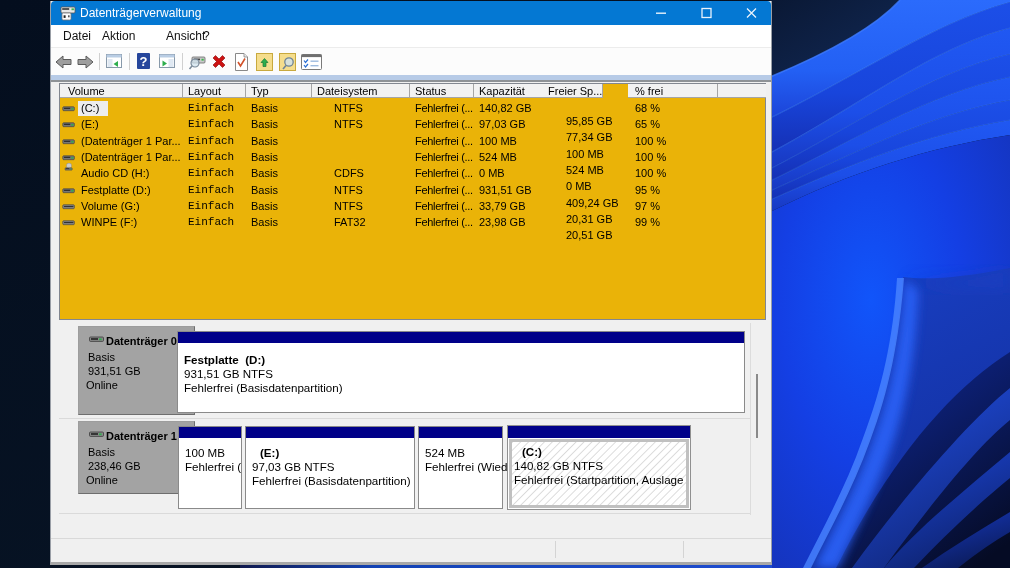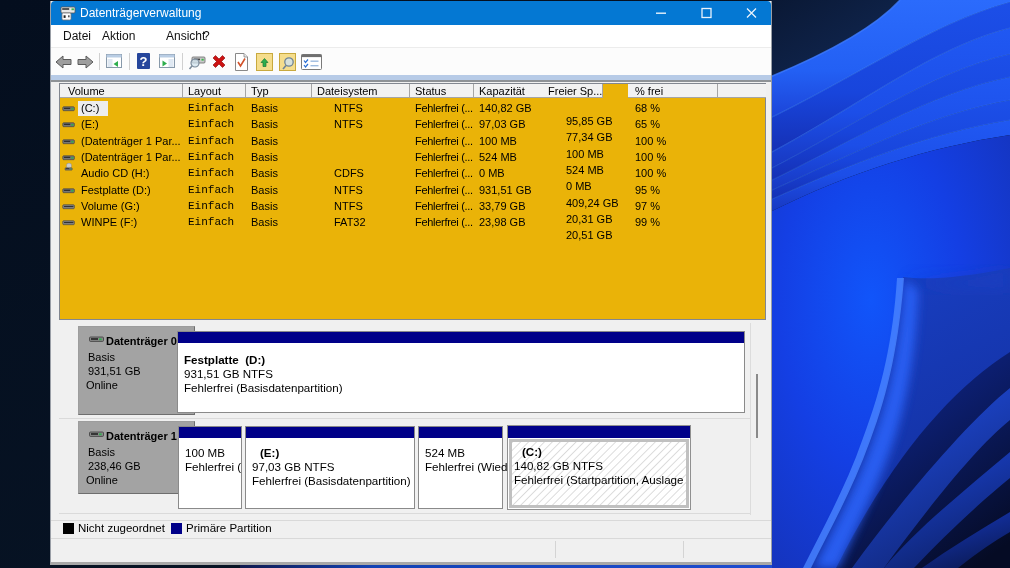--- a/index.html
+++ b/index.html
@@ -457,24 +457,18 @@
       </div>
       <div class="ptxt" style="top:19px"><b style="margin-left:8px">(C:)</b><br>140,82 GB NTFS<br>Fehlerfrei (Startpartition, Auslage</div>
     </div>
     <div style="position:absolute;left:699px;top:3px;width:1px;height:192px;background:#dcdcdc"></div>
     <div style="position:absolute;left:8px;top:98px;width:691px;height:1px;background:#dadada"></div>
     <div style="position:absolute;left:8px;top:193px;width:691px;height:1px;background:#dadada"></div>
 
     <div style="position:absolute;left:705px;top:54px;width:2px;height:64px;background:#8a8a8a"></div>
   </div>
 
-  <div id="legend">
-    <div class="sw" style="left:12px;background:#000"></div>
-    <span style="position:absolute;left:27px;top:1px">Nicht zugeordnet</span>
-    <div class="sw" style="left:120px;background:#000089"></div>
-    <span style="position:absolute;left:135px;top:1px">Primäre Partition</span>
-  </div>
 
   <div id="status">
     <div class="ssep" style="left:504px"></div>
     <div class="ssep" style="left:632px"></div>
   </div>
 </div>
 
 </body></html>

